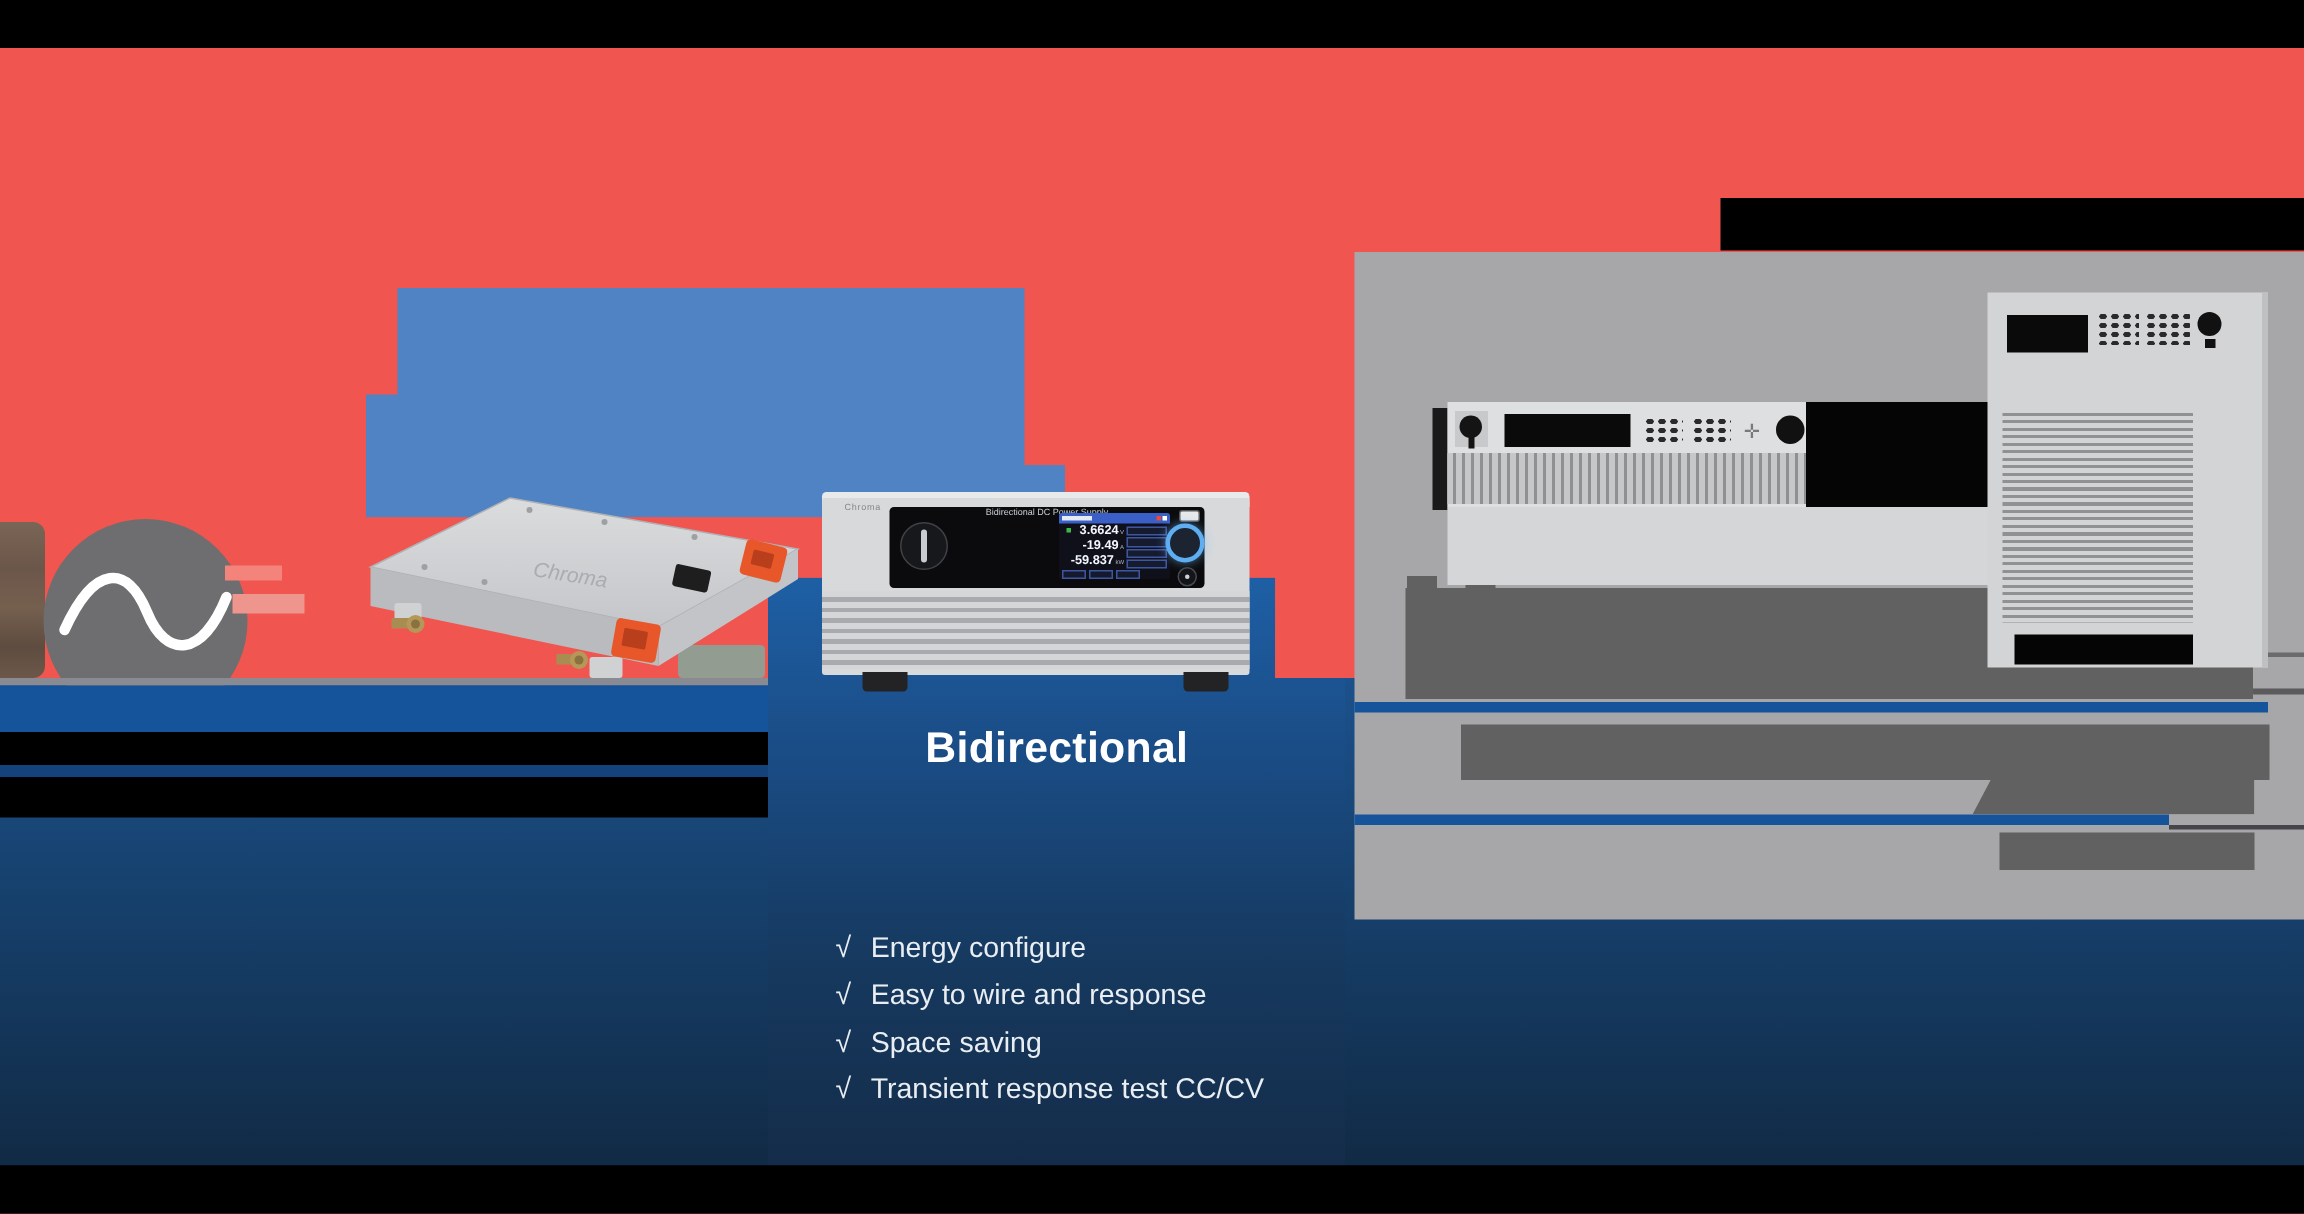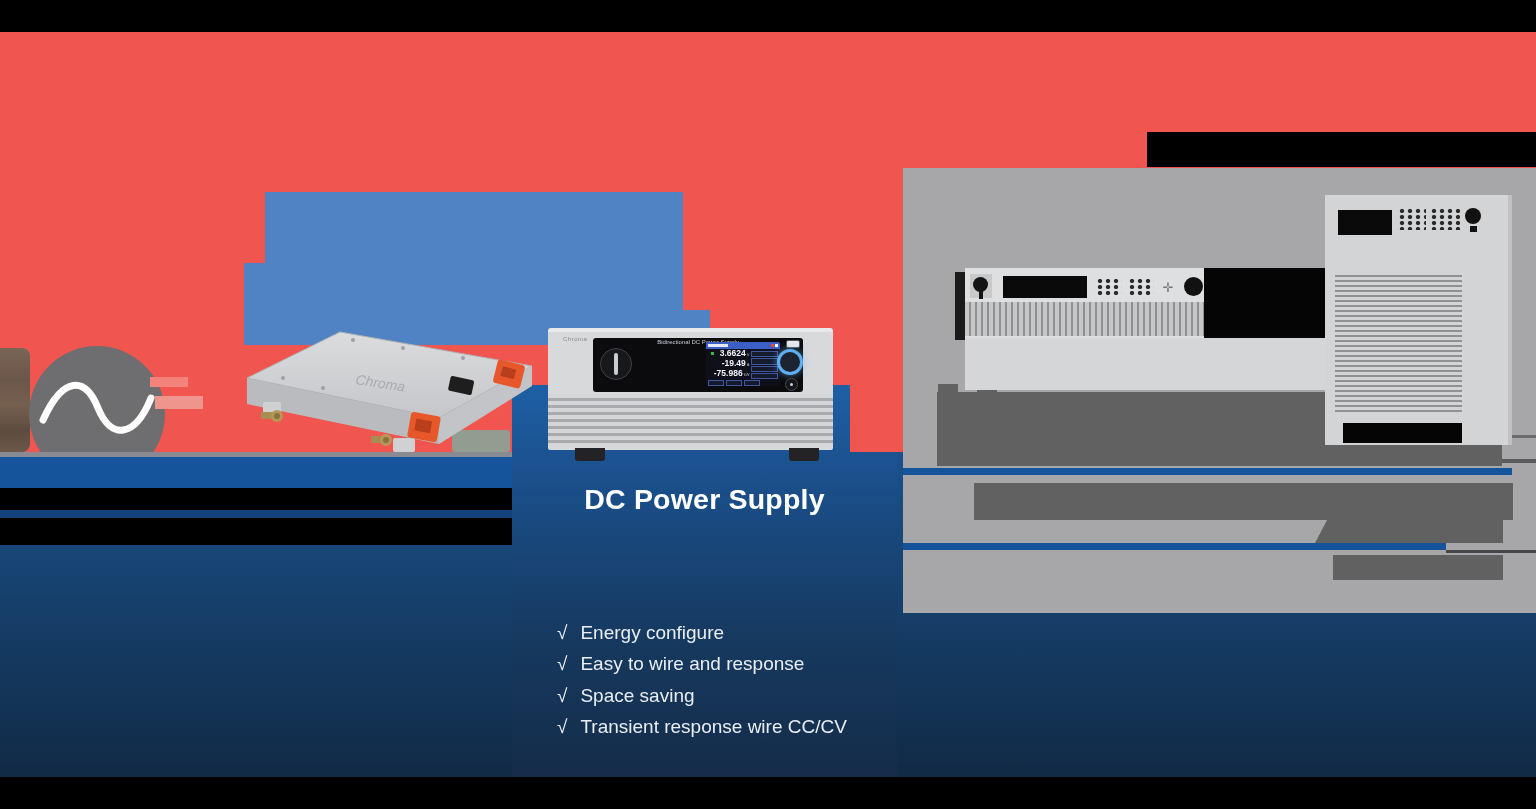--- a/index.html
+++ b/index.html
@@ -231,21 +231,21 @@
         <span class="tag"></span>
         <span class="dots">
             <i></i>
             <i></i>
           </span>
       </div>
       <div class="disp-body">
         <div class="disp-vals">
           <div class="row"><span>3.6624</span><span class="unit">V</span></div>
           <div class="row"><span>-19.49</span><span class="unit">A</span></div>
-          <div class="row"><span>-75.986</span><span class="unit">kW</span></div>
+          <div class="row"><span>-59.837</span><span class="unit">kW</span></div>
         </div>
         <div class="disp-side">
             <i></i>
             <i></i>
             <i></i>
             <i></i>
           </div>
       </div>
       <div class="disp-foot">
           <i></i>
@@ -283,38 +283,38 @@
     <div class="abs display"></div>
     <div class="abs keypad kp1"></div>
     <div class="abs keypad kp2"></div>
     <div class="abs knob"></div>
     <div class="abs knob-btn"></div>
     <div class="abs vents"></div>
     <div class="abs base"></div>
   </div>
 
   <div class="abs headline">
-    <div>DC Power Supply</div>
+    <div>Bidirectional</div>
   </div>
 
   <div class="abs features">
     <div class="feat-row">
       <span class="feat-check">√</span>
       <span>Energy configure</span>
     </div>
     <div class="feat-row">
       <span class="feat-check">√</span>
       <span>Easy to wire and response</span>
     </div>
     <div class="feat-row">
       <span class="feat-check">√</span>
       <span>Space saving</span>
     </div>
     <div class="feat-row">
       <span class="feat-check">√</span>
-      <span>Transient response wire CC/CV</span>
+      <span>Transient response test CC/CV</span>
     </div>
   </div>
 
   <div class="abs letterbox top"></div>
   <div class="abs letterbox bottom"></div>
 
 </div>
 
 </body></html>

